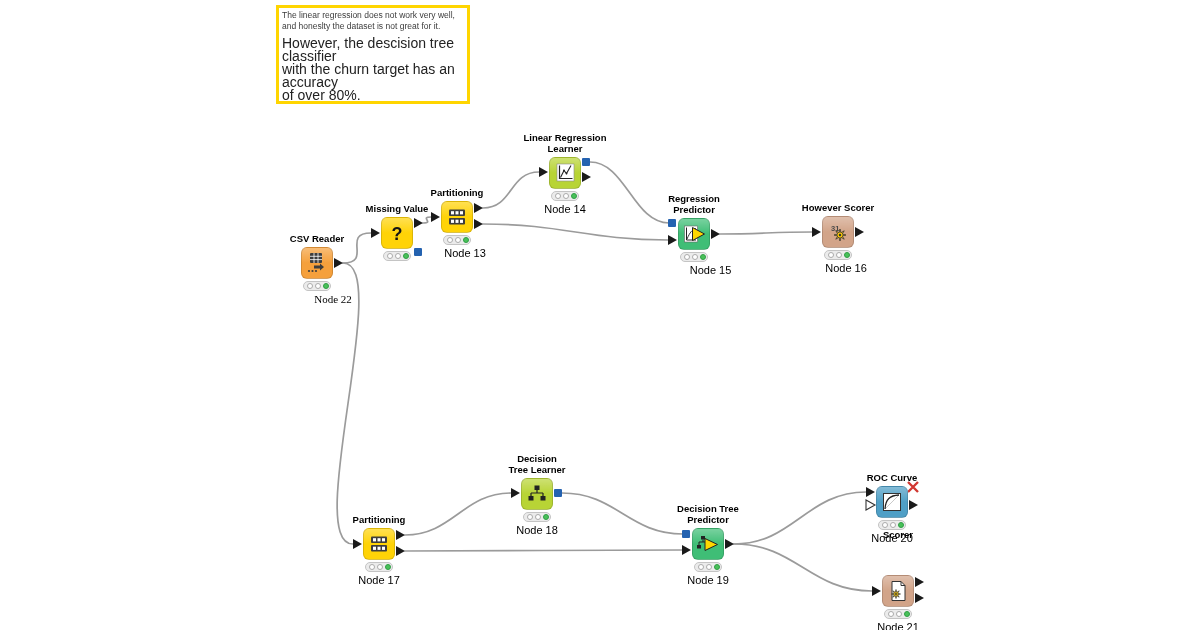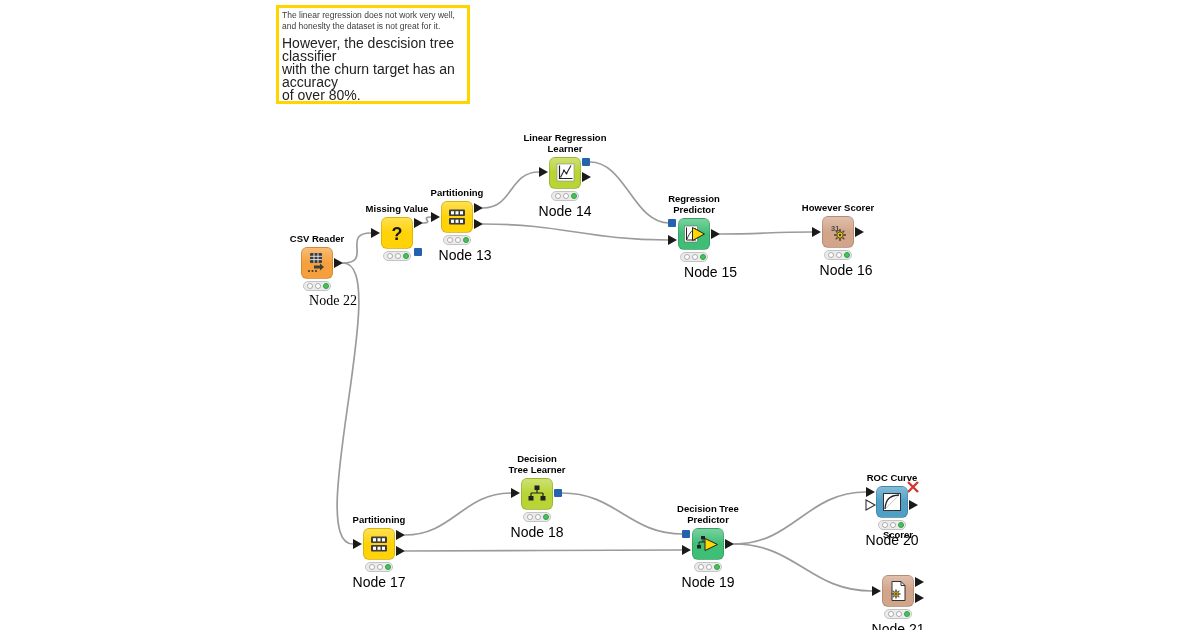--- a/index.html
+++ b/index.html
@@ -29,21 +29,21 @@
   }
   .node-body svg{position:absolute;left:-1px;top:-1px;}
 
   .node-label{
     position:absolute;transform:translate(-50%,-100%);
     font-size:9.5px;font-weight:bold;line-height:10.5px;color:#000;
     text-align:center;white-space:pre-line;width:120px;
   }
   .node-caption{
     position:absolute;transform:translateX(-50%);
-    font-size:14px;color:#000;text-align:center;white-space:nowrap;
+    font-size:11px;color:#000;text-align:center;white-space:nowrap;
   }
   .traffic{
     position:absolute;width:28px;height:10px;border-radius:5px;
     background:#EBEBEB;border:1px solid #C4C4C4;box-sizing:border-box;
   }
   .traffic span{
     position:absolute;top:1px;width:6px;height:6px;border-radius:50%;
     box-sizing:border-box;
   }
   .light-off{background:#ffffff;border:1px solid #ABABAB;}

